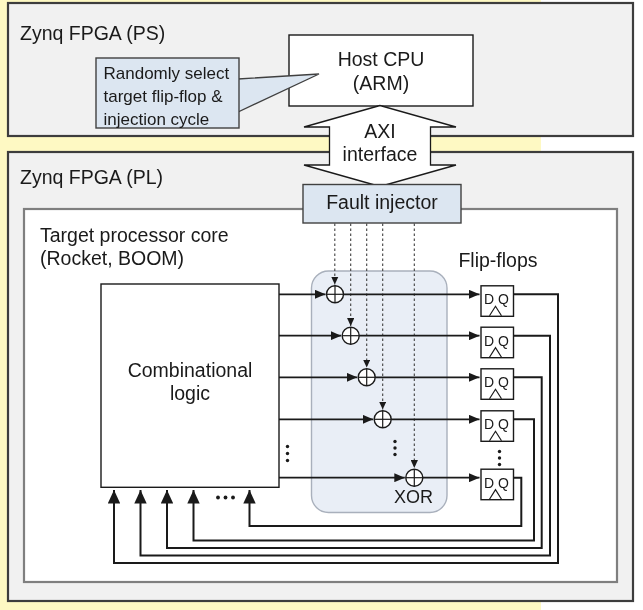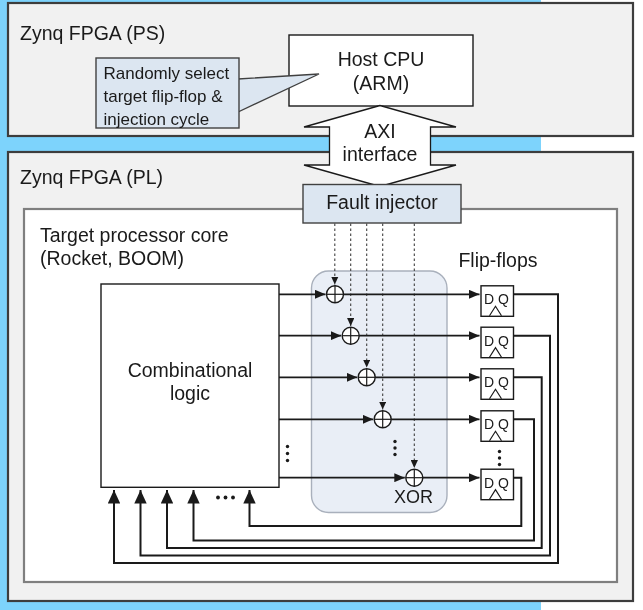--- a/index.html
+++ b/index.html
@@ -1,16 +1,16 @@
 <!DOCTYPE html>
 <html><head>
 <meta charset="utf-8">
 <style>
   html,body{margin:0;padding:0;background:#ffffff;}
-  #canvas{position:relative;width:541px;height:610px;background:#7dd3fc;
+  #canvas{position:relative;width:541px;height:610px;background:#fef9c3;
           font-family:"Liberation Sans","DejaVu Sans",sans-serif;}
   svg{display:block;}
   text{fill:#1a1a1a;font-family:"Liberation Sans","DejaVu Sans",sans-serif;}
   .lbl{font-size:19.5px;}
   .lbl-small{font-size:17px;}
   .lbl-xor{font-size:18px;}
   .lbl-dq{font-size:14px;}
   .ctr{text-anchor:middle;}
 </style>
 </head>

